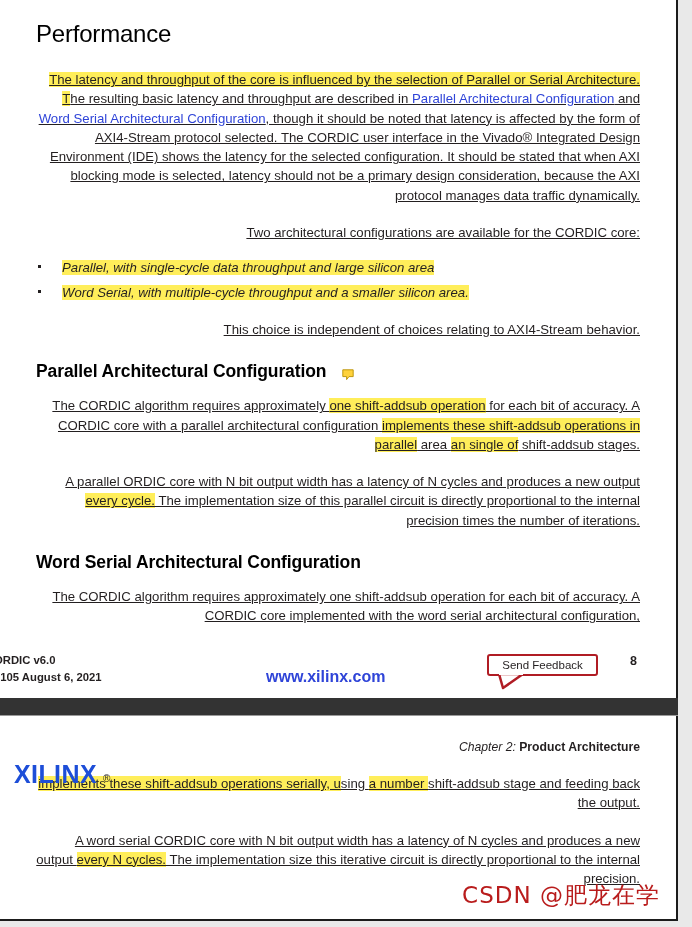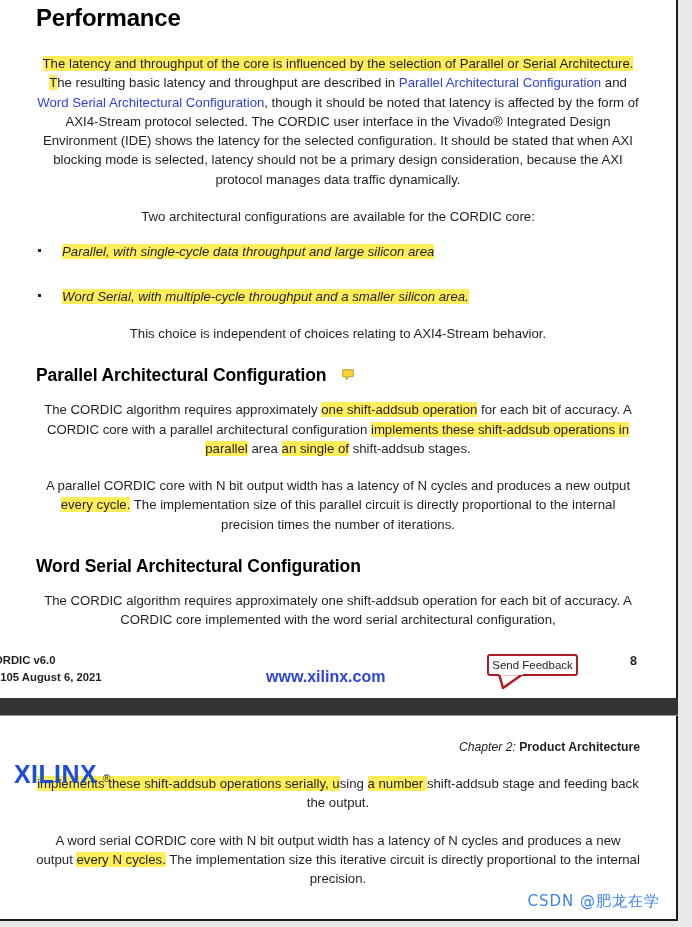--- a/index.html
+++ b/index.html
@@ -44,40 +44,41 @@
     background: #333333;
     border-bottom: 1px solid #9a9a9a;
     box-sizing: border-box;
   }
 
   .doc-body { padding: 0 36px 0 36px; }
 
   
   h1.section-title {
     font-size: 24px;
-    font-weight: bold;
+    font-weight: normal;
     color: #000000;
     margin: 0;
-    padding: 4px 0 0 0;
+    padding: 20px 0 0 0;
     letter-spacing: -0.2px;
   }
   h2.sub-title {
     font-size: 17.5px;
     font-weight: bold;
     color: #000000;
     margin: 0;
     padding: 0;
     letter-spacing: -0.1px;
   }
   p.para {
     font-size: 13.2px;
     line-height: 19.3px;
     color: #231f20;
     margin: 0;
-    text-align: center;
+    text-align: right;
+    text-decoration: underline;
   }
   .hl { background: #ffee5a; }
   .lnk { color: #2f44d8; }
 
   ul.bullets {
     list-style: none;
     margin: 0;
     padding: 0;
     font-style: italic;
   }
@@ -136,20 +137,21 @@
     font-size: 16px;
     font-weight: bold;
     color: #2f44d8;
   }
   .feedback {
     position: absolute;
     left: 487px;
     top: 6px;
     width: 91px;
     height: 22px;
+    padding-left: 20px;
   }
   .feedback .bubble {
     position: absolute;
     inset: 0;
     border: 2.5px solid #b01c24;
     border-radius: 3px;
     background: #ffffff;
     box-sizing: border-box;
   }
   .feedback .label {
@@ -218,22 +220,22 @@
     white-space: nowrap;
   }
   .chapter-line .it { font-style: italic; }
   .chapter-line .bd { font-weight: bold; }
 
   
   .watermark {
     position: absolute;
     right: 16px;
     bottom: 8px;
-    font-size: 15px;
-    color: #3b82f6;
+    font-size: 23px;
+    color: #b91c1c;
     letter-spacing: 1px;
     white-space: nowrap;
     font-family: "DejaVu Sans", sans-serif;
   }
 </style>
 </head>
 <body>
 
 <div class="viewer">
 
@@ -250,41 +252,41 @@
 
       <p class="para">Two architectural configurations are available for the CORDIC core:</p>
 
       <div class="sp-16"></div>
 
       <ul class="bullets">
         <li>
           <span class="dot"></span>
           <span class="hl">Parallel, with single-cycle data throughput and large silicon area</span>
         </li>
-        <li style="margin-top:25px">
+        <li style="margin-top:5px">
           <span class="dot"></span>
           <span class="hl">Word Serial, with multiple-cycle throughput and a smaller silicon area.</span>
         </li>
       </ul>
 
       <div class="sp-18"></div>
 
       <p class="para">This choice is independent of choices relating to AXI4-Stream behavior.</p>
 
       <div class="sp-22"></div>
 
       <h2 class="sub-title">Parallel Architectural Configuration</h2>
 
       <div class="sp-14"></div>
 
       <p class="para"><span>The CORDIC algorithm requires approximately </span><span class="hl">one shift-addsub operation</span><span> for each bit of accuracy. A CORDIC core with a parallel architectural configuration </span><span class="hl">implements these shift-addsub operations in parallel</span><span> area </span><span class="hl">an single of</span><span> shift-addsub stages.</span></p>
 
       <div class="sp-18"></div>
 
-      <p class="para"><span>A parallel CORDIC core with N bit output width has a latency of N cycles and produces a new output </span><span class="hl">every cycle.</span><span> The implementation size of this parallel circuit is directly proportional to the internal precision times the number of iterations.</span></p>
+      <p class="para"><span>A parallel ORDIC core with N bit output width has a latency of N cycles and produces a new output </span><span class="hl">every cycle.</span><span> The implementation size of this parallel circuit is directly proportional to the internal precision times the number of iterations.</span></p>
 
       <div class="sp-22"></div>
 
       <h2 class="sub-title">Word Serial Architectural Configuration</h2>
 
       <div class="sp-14"></div>
 
       <p class="para">The CORDIC algorithm requires approximately one shift-addsub operation for each bit of accuracy. A CORDIC core implemented with the word serial architectural configuration,</p>
     </div>
 

